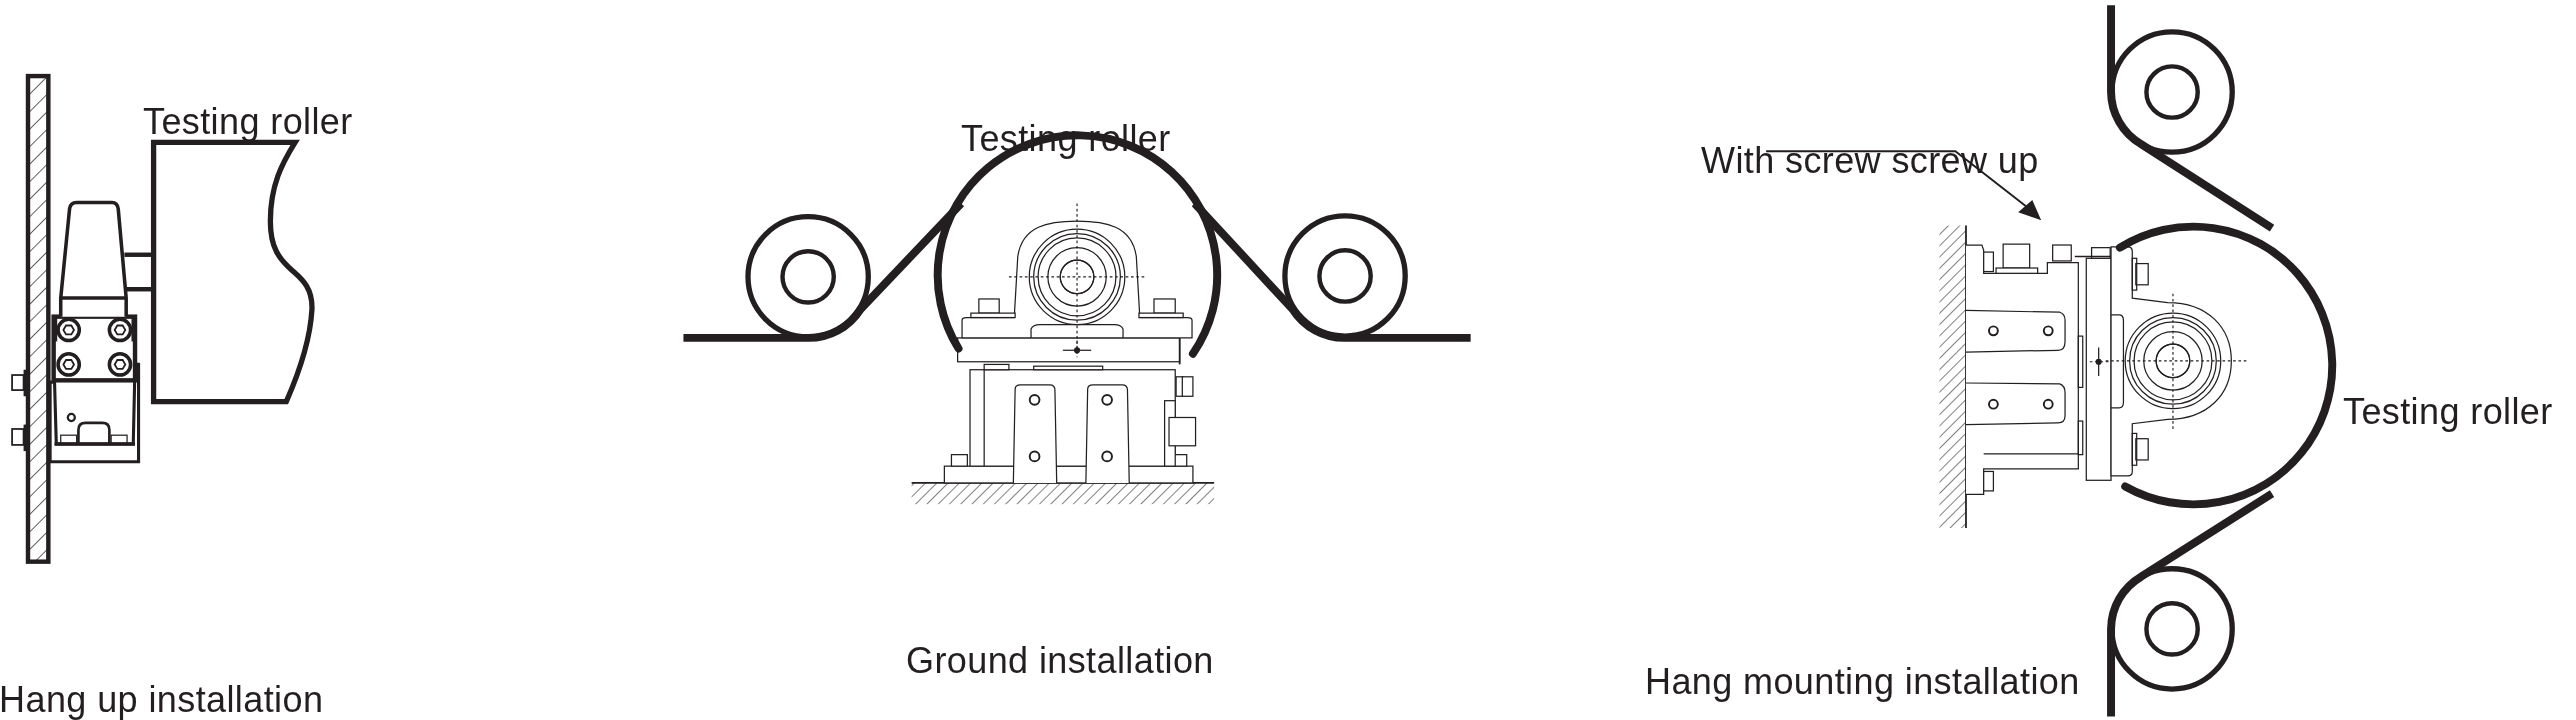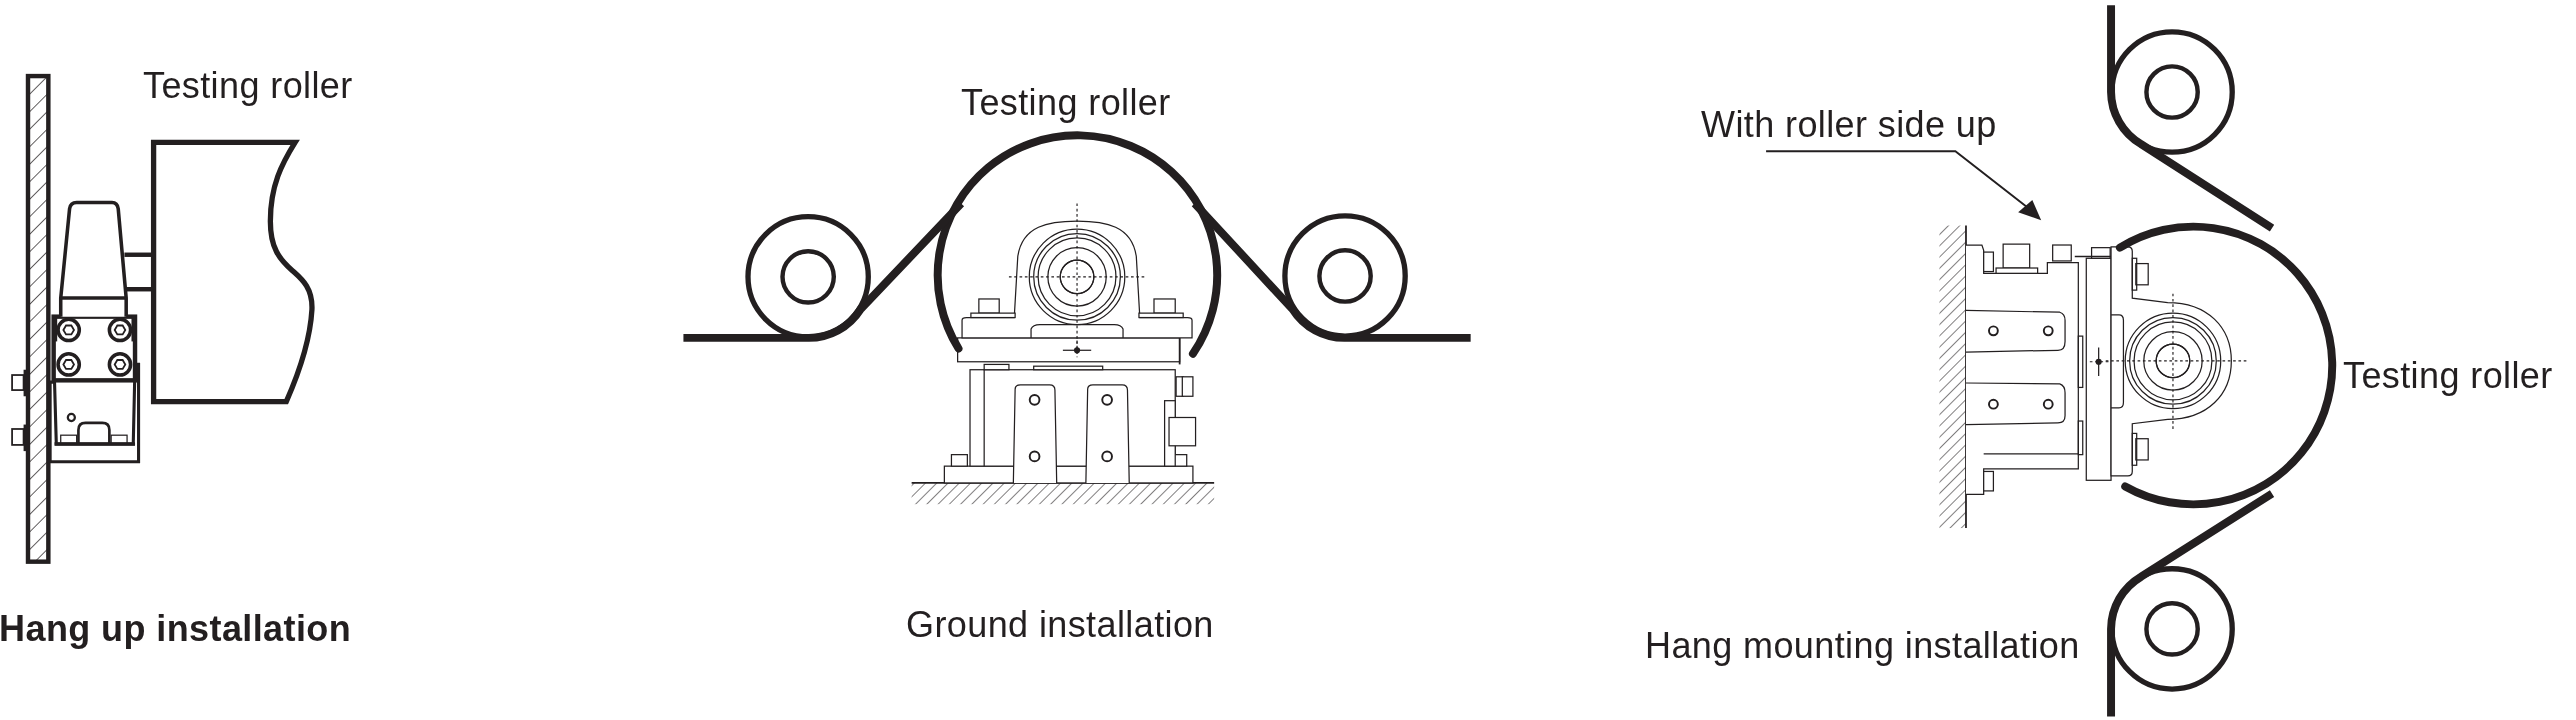--- a/index.html
+++ b/index.html
@@ -6,20 +6,21 @@
   body { width: 2576px; height: 720px; position: relative; overflow: hidden; }
   #canvas { position: absolute; left: 0; top: 0; width: 2576px; height: 720px; }
   .lbl {
     position: absolute;
     font-family: "Liberation Sans", sans-serif;
     font-size: 36px;
     line-height: 1;
     color: #231f20;
     white-space: nowrap;
     letter-spacing: 0.4px;
+    margin-top: 36px;
   }
   .thick { fill: none; stroke: #231f20; stroke-width: 9; stroke-linecap: round; stroke-linejoin: round; }
   .med { fill: none; stroke: #231f20; stroke-width: 6; }
   .thin { fill: none; stroke: #231f20; stroke-width: 2; }
   .hair { fill: none; stroke: #231f20; stroke-width: 1.4; }
   .dash { fill: none; stroke: #231f20; stroke-width: 1.3; stroke-dasharray: 3 3; }
 </style>
 </head>
 <body>
 
@@ -219,21 +220,21 @@
     </g>
 
     <g>
       <polyline points="1996,171 2210,171 2296,238" class="thin" style="stroke-width:2.2"></polyline>
       <polygon points="2307,249 2281,240 2297,226" fill="#231f20"></polygon>
     </g>
   </g>
 </svg>
 
 <div class="lbl" style="left:143px;top:68px;">Testing roller</div>
-<div class="lbl" style="left:-0.9px;top:611px;font-weight:bold;">Hang up installation</div>
+<div class="lbl" style="left:-0.9px;top:646px;">Hang up installation</div>
 
 <div class="lbl" style="left:961px;top:85px;">Testing roller</div>
 <div class="lbl" style="left:906px;top:607px;">Ground installation</div>
 
-<div class="lbl" style="left:1701px;top:107px;">With roller side up</div>
+<div class="lbl" style="left:1701px;top:107px;">With screw screw up</div>
 <div class="lbl" style="left:2343px;top:358px;">Testing roller</div>
 <div class="lbl" style="left:1645px;top:628px;">Hang mounting installation</div>
 
 
 </body></html>

